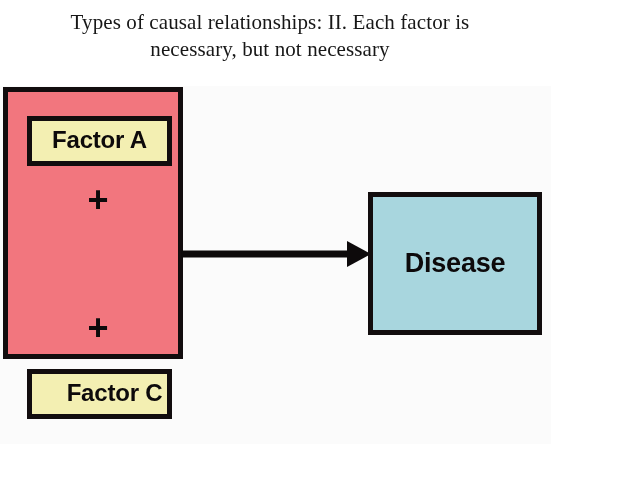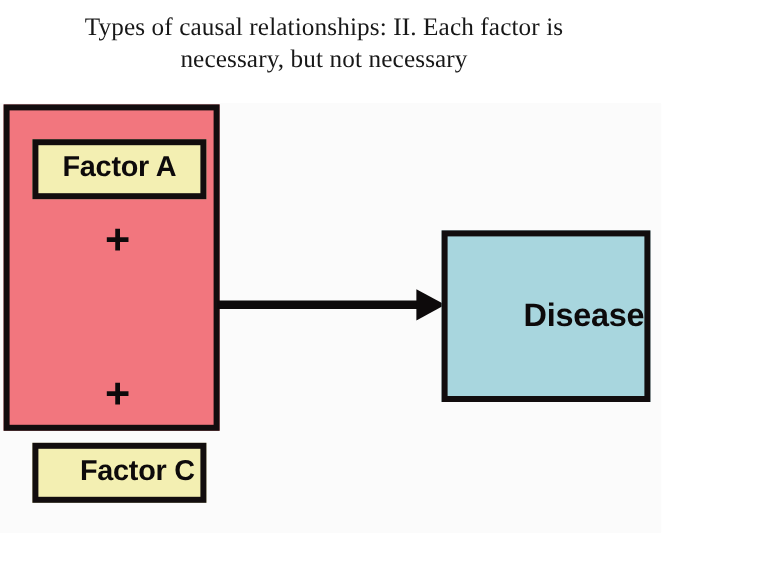--- a/index.html
+++ b/index.html
@@ -110,21 +110,21 @@
     position: absolute;
     left: 368px;
     top: 106px;
     width: 174px;
     height: 143px;
     background: #a8d6de;
     border: 5px solid #120d0e;
     box-sizing: border-box;
     display: flex;
     align-items: center;
-    justify-content: flex-end;
+    justify-content: center;
   }
   #disease-box .disease-label {
     font-family: "Liberation Sans", "DejaVu Sans", sans-serif;
     font-weight: bold;
     font-size: 27px;
     line-height: 27px;
     color: #0d0a0b;
     letter-spacing: -0.2px;
     white-space: nowrap;
   }

